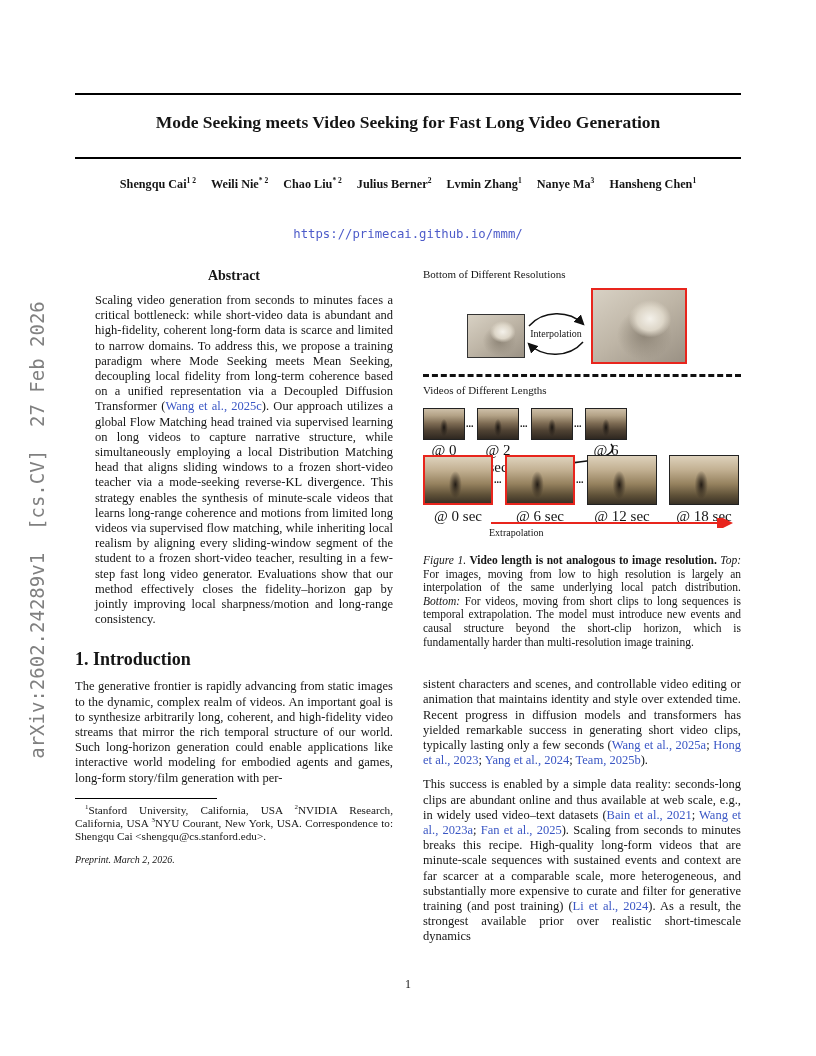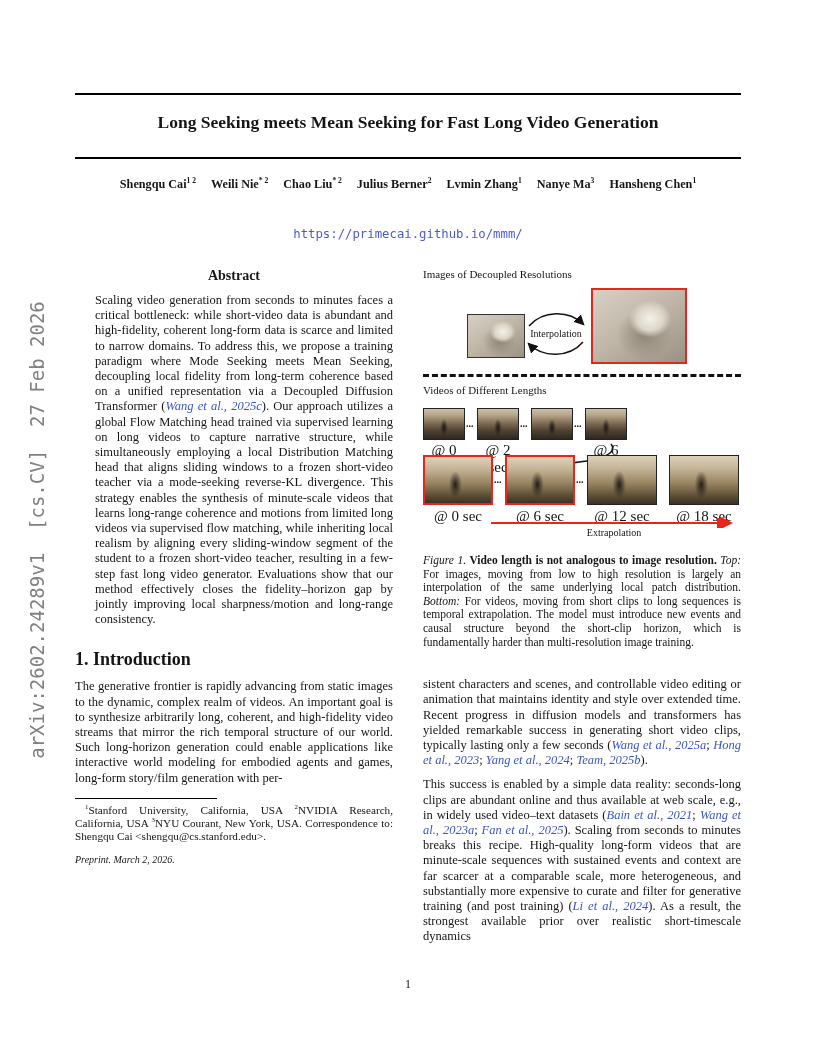--- a/index.html
+++ b/index.html
@@ -28,21 +28,21 @@
 
   
   .col { position:absolute; top:268px; }
   .col-left  { left:75px;  width:318px; }
   .col-right { left:423px; width:318px; }
 
   .abs-heading { text-align:center; font-size:14px; font-weight:bold; margin-bottom:9px; }
   .abs-text { margin-left:20px; text-align:justify; font-size:12.5px; line-height:15.2px; }
   .sec-heading { font-size:18px; font-weight:bold; margin-top:22px; margin-bottom:9px; }
   .body-text { text-align:justify; font-size:12.5px; line-height:15.2px; }
-  .cite { color:var(--citation-blue,#3a56c4); cursor:pointer;font-style:italic; }
+  .cite { color:var(--citation-blue,#3a56c4); cursor:pointer; }
   .b { font-weight:bold; } .i { font-style:italic; }
 
   .fn-rule { width:142px; border-top:1px solid #000; margin-top:12px; margin-bottom:5px; }
   .footnote { font-size:11.2px; line-height:13.2px; text-align:justify; text-indent:10px; }
   .preprint { margin-top:10px; font-style:italic; font-size:10px; }
 
   
   .figure { position:relative; width:318px; height:276px; }
   .fig-label { position:absolute; font-size:11px; }
   .lab1 { left:0; top:0; }
@@ -74,37 +74,37 @@
   .vf-lab { position:absolute; font-size:15px; text-align:center; }
   .tl0{left:0;width:42px;} .tl1{left:54px;width:42px;} .tl2{left:108px;width:42px;margin-top:26px;} .tl3{left:162px;width:42px;}
   .vf-lab.top { top:174px; }
   .bl0{left:0;width:70px;} .bl1{left:82px;width:70px;} .bl2{left:164px;width:70px;} .bl3{left:246px;width:70px;}
   .vf-lab.bot { top:240px; }
   .dots { position:absolute; font-size:10px; font-weight:bold; letter-spacing:0; }
   .td0{left:43px;top:150px;} .td1{left:97px;top:150px;} .td2{left:151px;top:150px;}
   .bd0{left:71px;top:206px;} .bd1{left:153px;top:206px;}
   .extend-arrow { position:absolute; left:112px; top:174px; }
   .red-arrow { position:absolute; left:66px; top:250px; }
-  .extrap-label { position:absolute; left:66px; top:259px; width:250px; text-align:center; font-size:10px; }
+  .extrap-label { position:absolute; left:66px; top:259px; width:250px; text-align:left; font-size:10px; }
 
   .fig-caption { margin-top:10px; font-size:11.5px; line-height:13.6px; text-align:justify; }
   .para1 { margin-top:28px; }
   .para2 { margin-top:9px; }
 
   .page-number { position:absolute; left:0; width:816px; top:977px; text-align:center; font-size:12px; }
 </style>
 </head>
 <body>
 
 <div class="page">
 
   <div class="stamp">arXiv:2602.24289v1  [cs.CV]  27 Feb 2026</div>
 
   <div class="rule rule1"></div>
-  <h1 class="title">Long Seeking meets Mean Seeking for Fast Long Video Generation</h1>
+  <h1 class="title">Mode Seeking meets Video Seeking for Fast Long Video Generation</h1>
   <div class="rule rule2"></div>
 
   <div class="authors">
     <div class="author-line">
       <span class="author"><span>Shengqu Cai</span><sup>1 2</sup></span>
       <span class="author"><span>Weili Nie</span><sup>* 2</sup></span>
       <span class="author"><span>Chao Liu</span><sup>* 2</sup></span>
       <span class="author"><span>Julius Berner</span><sup>2</sup></span>
       <span class="author"><span>Lvmin Zhang</span><sup>1</sup></span>
       <span class="author"><span>Nanye Ma</span><sup>3</sup></span>
@@ -119,21 +119,21 @@
     <p class="abs-text"><span>Scaling video generation from seconds to minutes faces a critical bottleneck: while short-video data is abundant and high-fidelity, coherent long-form data is scarce and limited to narrow domains. To address this, we propose a training paradigm where Mode Seeking meets Mean Seeking, decoupling local fidelity from long-term coherence based on a unified representation via a Decoupled Diffusion Transformer (</span><span class="cite">Wang et al., 2025c</span><span>). Our approach utilizes a global Flow Matching head trained via supervised learning on long videos to capture narrative structure, while simultaneously employing a local Distribution Matching head that aligns sliding windows to a frozen short-video teacher via a mode-seeking reverse-KL divergence. This strategy enables the synthesis of minute-scale videos that learns long-range coherence and motions from limited long videos via supervised flow matching, while inheriting local realism by aligning every sliding-window segment of the student to a frozen short-video teacher, resulting in a few-step fast long video generator. Evaluations show that our method effectively closes the fidelity–horizon gap by jointly improving local sharpness/motion and long-range consistency.</span></p>
     <div class="sec-heading">1. Introduction</div>
     <p class="body-text"><span>The generative frontier is rapidly advancing from static images to the dynamic, complex realm of videos. An important goal is to synthesize arbitrarily long, coherent, and high-fidelity video streams that mirror the rich temporal structure of our world. Such long-horizon generation could enable applications like interactive world modeling for embodied agents and games, long-form story/film generation with per-</span></p>
     <div class="fn-rule"></div>
     <p class="footnote"><sup>1</sup><span>Stanford University, California, USA </span><sup>2</sup><span>NVIDIA Research, California, USA </span><sup>3</sup><span>NYU Courant, New York, USA. Correspondence to: Shengqu Cai &lt;shengqu@cs.stanford.edu&gt;.</span></p>
     <p class="preprint">Preprint. March 2, 2026.</p>
   </div>
 
   <div class="col col-right">
     <div class="figure">
-      <div class="fig-label lab1">Images of Decoupled Resolutions</div>
+      <div class="fig-label lab1">Bottom of Different Resolutions</div>
 
       <div class="img cat cat-small"></div>
 
       <div class="interp">
         <svg width="70" height="64" viewBox="0 0 70 64">
           <defs>
             <marker id="ah1" markerWidth="7" markerHeight="7" refX="5.5" refY="3.5" orient="auto">
               <path d="M0,0 L7,3.5 L0,7 z" fill="#111"></path>
             </marker>
           </defs>

